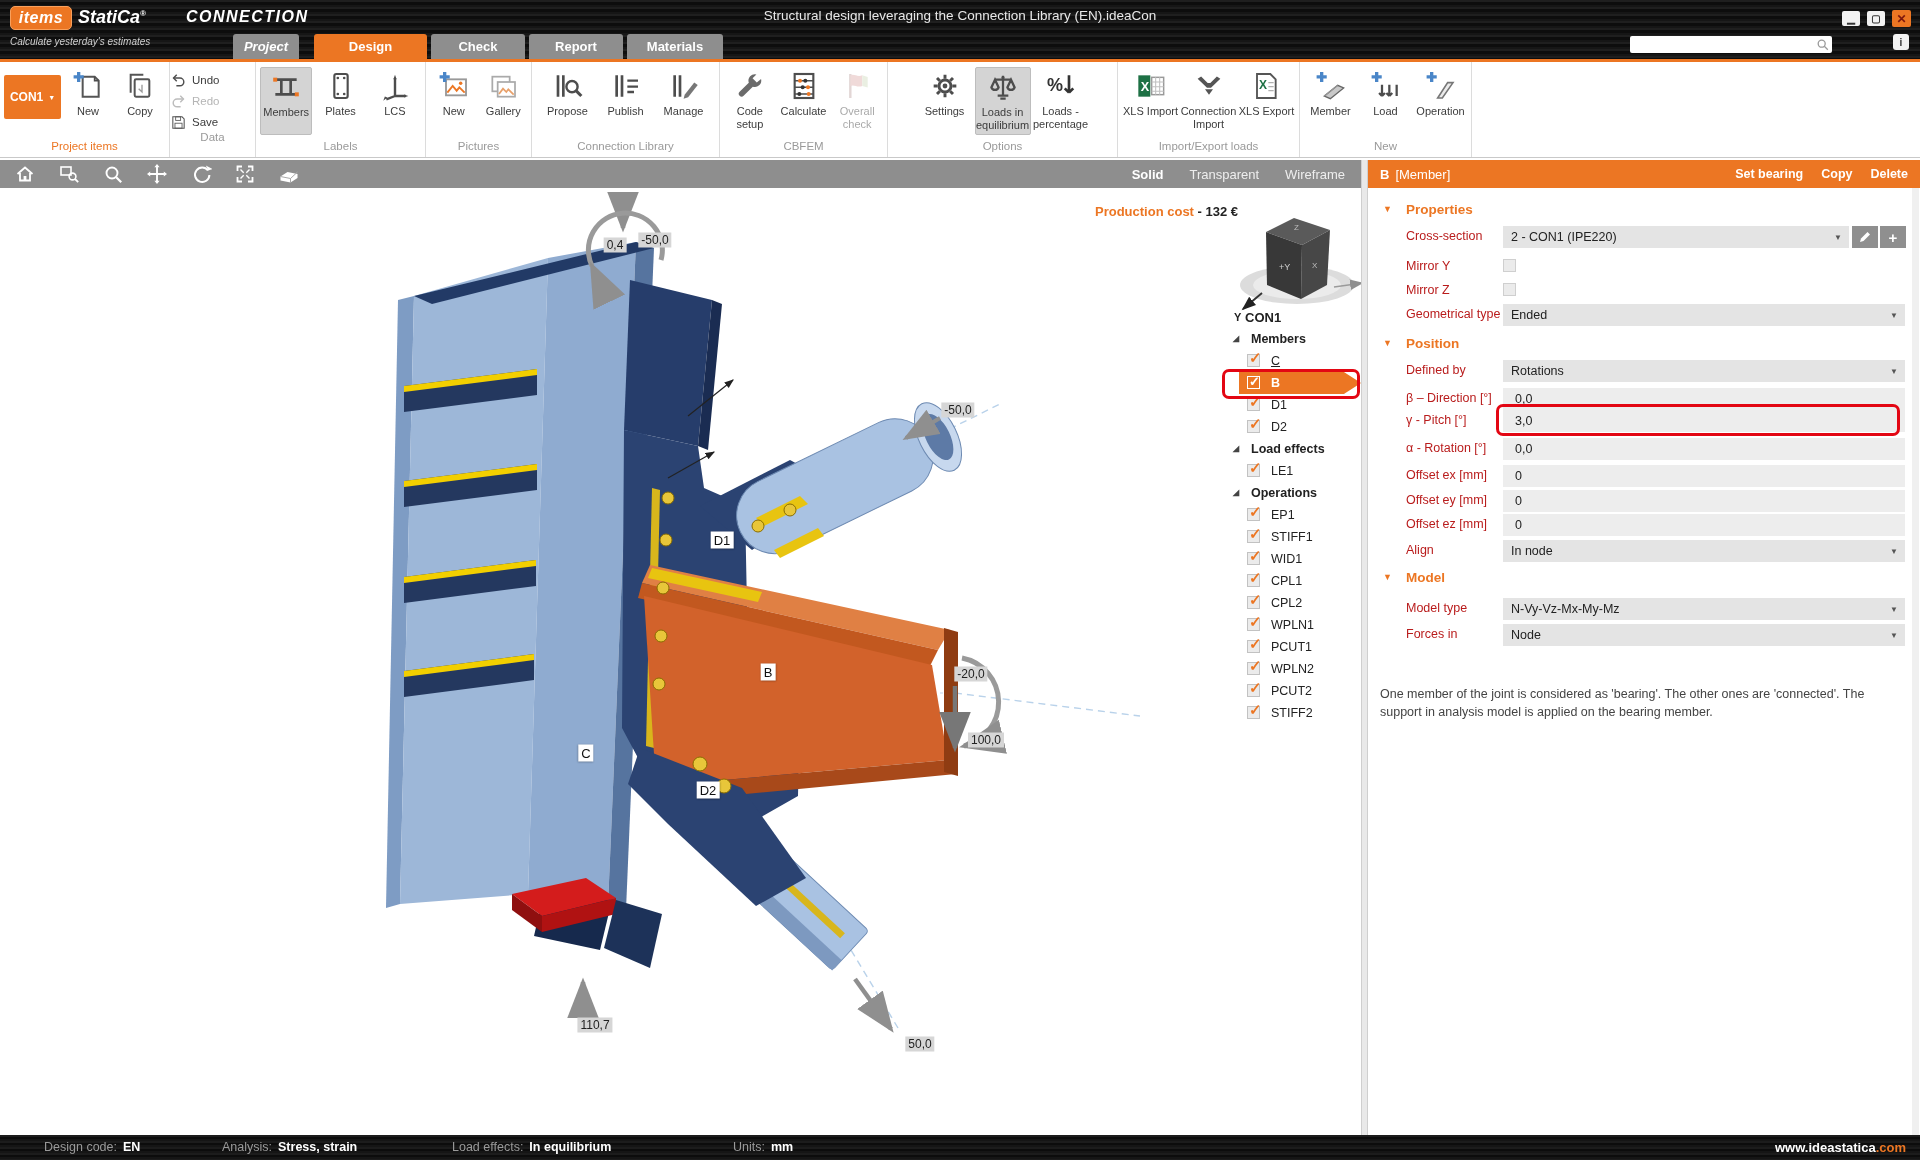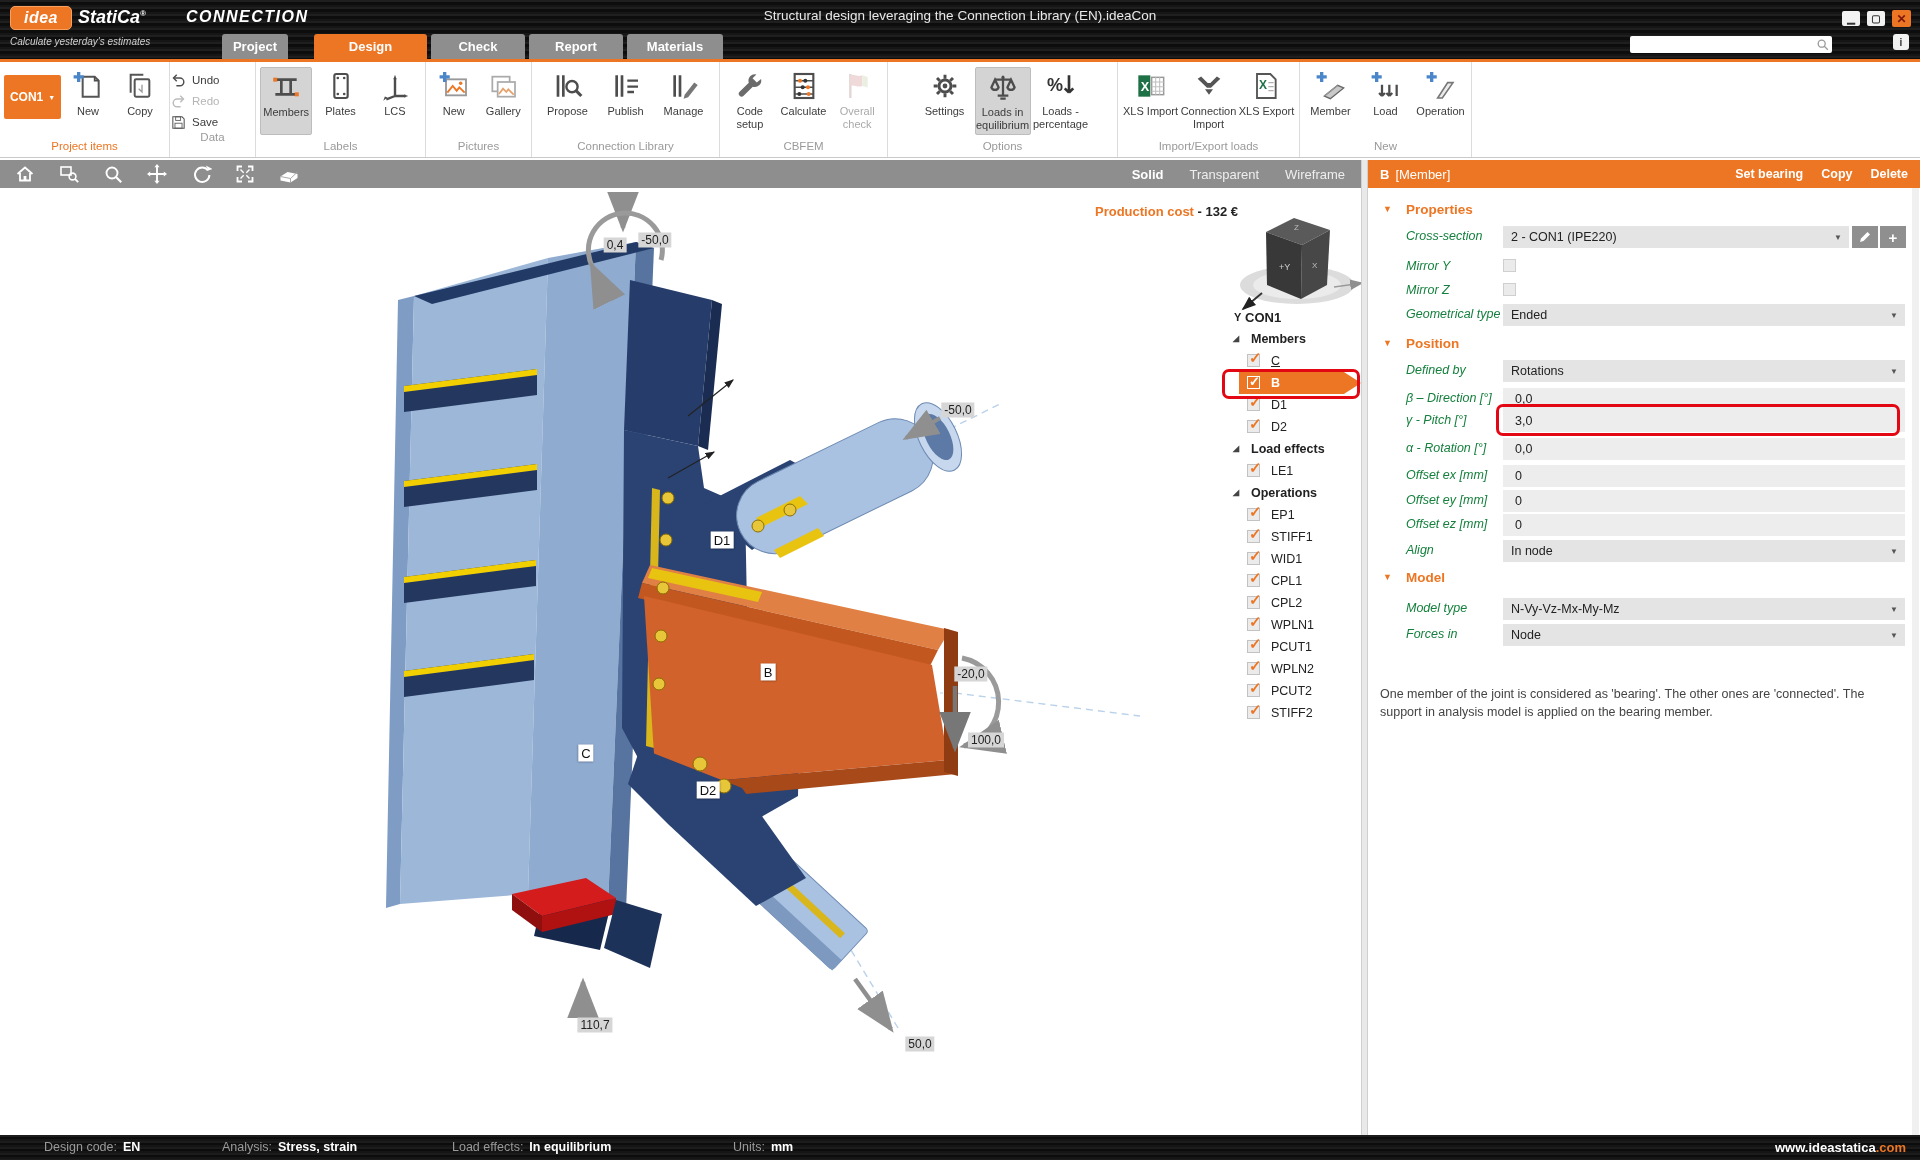--- a/index.html
+++ b/index.html
@@ -98,21 +98,21 @@
   .trow.item.selected .tick{ color:#fff; font-size:13px; top:2px;}
   .trow.item.selected .lbl{ color:#fff; font-weight:bold; }
   .trow .lbl{ position:relative; }
   .red-annot{ position:absolute; border:3px solid #e30613; border-radius:7px; pointer-events:none; }
   
   .rpanel{ position:absolute; left:1368px; top:188px; width:552px; height:947px; background:#fff; }
   .rscroll{ position:absolute; right:1px; top:0; width:7px; height:947px; background:#f0f0f0; }
   .sechead{ position:absolute; left:15px; font-size:13.5px; font-weight:bold; color:#ec7623; }
   .sechead .tri{ font-size:9px; margin-right:14px; vertical-align:2px;}
   .prow{ position:absolute; left:0; width:540px; }
-  .prow .plabel{ position:absolute; left:38px; top:3px; font-size:12.5px; color:#15803d; white-space:nowrap;font-style:italic;}
+  .prow .plabel{ position:absolute; left:38px; top:3px; font-size:12.5px; color:#b91c1c; white-space:nowrap;}
   .ctl{ position:absolute; left:135px; top:0; height:22px; font-size:12.5px; color:#222; }
   .ctl.drop{ background:#e4e4e4; display:flex; align-items:center; padding-left:8px; }
   .ctl.drop .dcaret{ margin-left:auto; margin-right:7px; font-size:8px; color:#555; }
   .ctl.inp{ background:#ededed; display:flex; align-items:center; padding-left:12px; }
   .ctl.cb{ width:13px; height:13px; background:#ebebeb; border:1px solid #cfcfcf; top:3px; }
   .sqbtn{ position:absolute; top:0; width:26px; height:22px; background:#8f8f8f; display:flex; align-items:center;
     justify-content:center; color:#fff; font-weight:bold; font-size:15px; }
   .sqbtn svg{ width:14px; height:14px; }
   .pnote{ position:absolute; left:12px; width:500px; font-size:12.5px; color:#444; line-height:1.45; }
   
@@ -125,39 +125,39 @@
   .slink{ position:absolute; right:14px; top:5px; font-size:13px; color:#fff; font-weight:bold;}
   .slink .dotcom{ color:#ec7623; }
 </style>
 </head>
 <body>
 
 <div id="app">
 
   <div class="topbar">
     <div class="logo-badge">
-        <span>idea</span>
+        <span>items</span>
       </div>
     <div class="logo-statica"><span>StatiCa</span><sup>®</sup></div>
     <div class="logo-tagline">Calculate yesterday's estimates</div>
     <div class="product-name">CONNECTION</div>
     <div class="win-title">Structural design leveraging the Connection Library (EN).ideaCon</div>
     <div class="winbtn min">▁</div>
     <div class="winbtn max">▢</div>
     <div class="winbtn close">✕</div>
     <div class="search-box">
       <input placeholder="" style="">
       <svg class="mag" viewBox="0 0 16 16">
           <circle cx="6.5" cy="6.5" r="4" fill="none" stroke="#9a9a9a" stroke-width="1.5"></circle>
           <path d="M9.5 9.5l4 4" stroke="#9a9a9a" stroke-width="1.5"></path>
         </svg>
     </div>
     <div class="info-btn">i</div>
     <div class="tabs">
-        <div class="tab" style="left: 222px; width: 66px;">Project</div>
+        <div class="tab" style="left: 233px; width: 66px; font-style: italic;">Project</div>
         <div class="tab active" style="left: 314px; width: 113px;">Design</div>
         <div class="tab" style="left: 431px; width: 94px;">Check</div>
         <div class="tab" style="left: 529px; width: 94px;">Report</div>
         <div class="tab" style="left: 627px; width: 96px;">Materials</div>
       </div>
   </div>
   <div class="accentline"></div>
 
   <div class="ribbon">
       <div class="rgroup" style="width: 170px;">

